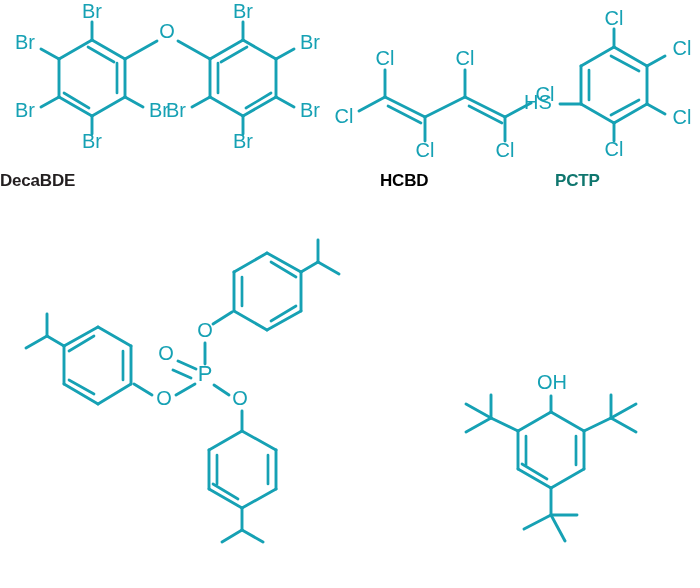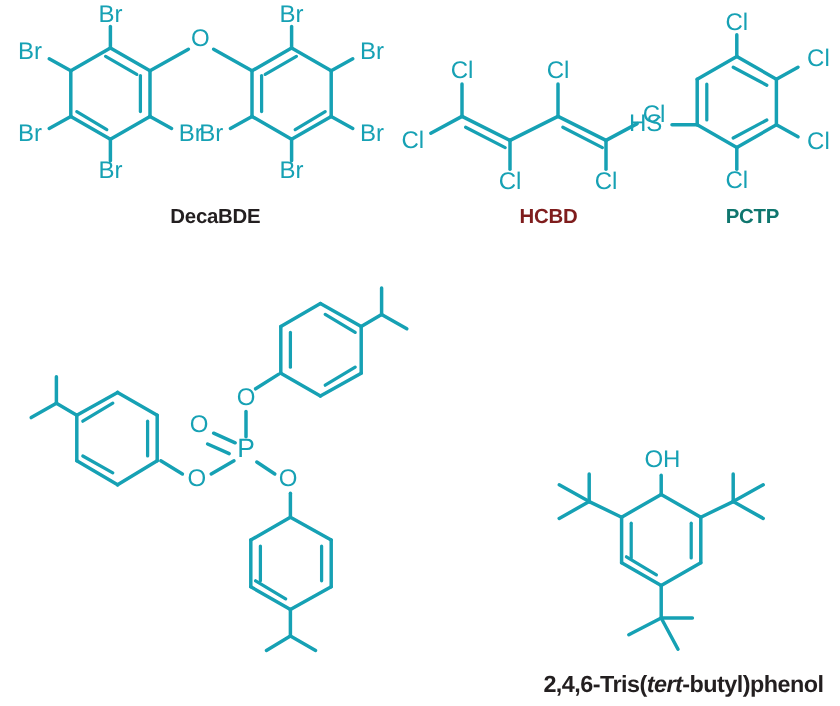--- a/index.html
+++ b/index.html
@@ -19,23 +19,22 @@
     left: 0; top: 0;
     width: 700px;
     height: 444px;
   }
   .struct-label {
     position: absolute;
     font-family: "Liberation Sans", sans-serif;
     font-weight: bold;
     color: #231f20;
     white-space: nowrap;
-    text-align: center;
+    text-align: left;
     line-height: 1;
-    margin-left: 12px;
   }
   .label-row1 { font-size: 17px; letter-spacing: -0.2px; }
   .label-row2 { font-size: 19.5px; letter-spacing: -0.45px; }
   .ital { font-style: italic; }
   svg text {
     font-family: "Liberation Sans", sans-serif;
     font-weight: normal;
   }
 </style>
 </head>
@@ -271,26 +270,23 @@
         <path class="bond" d="M551,515 L565,541" stroke="#16a1b4"></path>
       </g>
     </g>
   </svg>
 
   
   <div class="struct-label label-row1" id="lbl-decabde" style="left: 0px; top: 172px; width: 335px; color: rgb(35, 31, 32);">
     <span>DecaBDE</span>
   </div>
 
-  <div class="struct-label label-row1" id="lbl-hcbd" style="left: 380px; top: 172px; width: 130px; color: #7f1d1d;">
+  <div class="struct-label label-row1" id="lbl-hcbd" style="left: 380px; top: 172px; width: 130px; color: #000000;">
     <span>HCBD</span>
   </div>
 
   <div class="struct-label label-row1" id="lbl-pctp" style="left: 555px; top: 172px; width: 120px; color: #0f766e;">
     <span>PCTP</span>
   </div>
 
 
-  <div class="struct-label label-row2" id="lbl-tbp" style="left: 415px; top: 562px; width: 285px; color: rgb(35, 31, 32);">
-    <span><span>2,4,6-Tris(</span><span class="ital">tert</span><span>-butyl)phenol</span></span>
-  </div>
 
 </div>
 
 </body></html>

